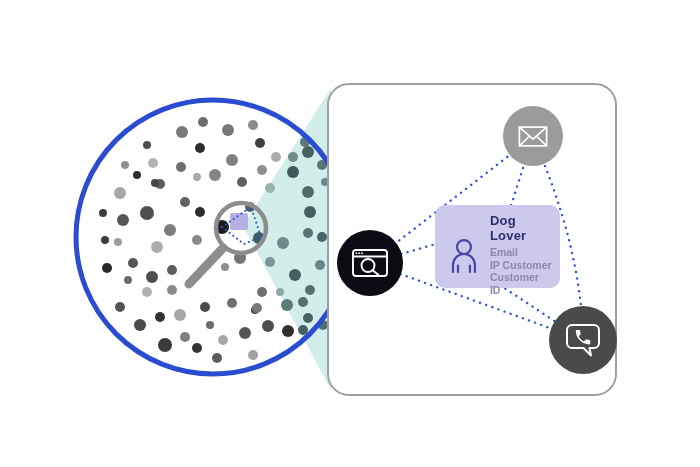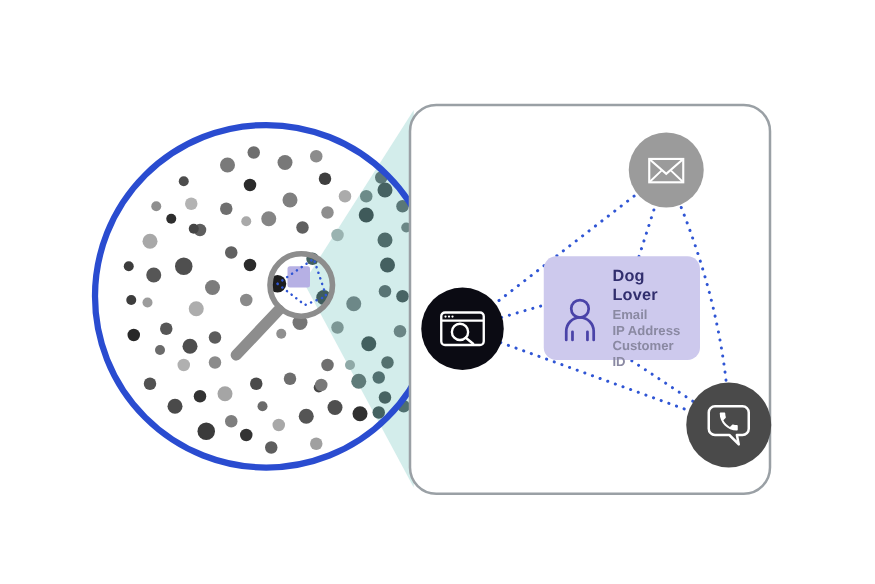--- a/index.html
+++ b/index.html
@@ -155,21 +155,21 @@
   <div class="identity-card">
     <svg width="34" height="44" viewBox="-16 -20 32 38">
       <circle cx="0" cy="-9" r="7" fill="none" stroke="var(--person-icon)" stroke-width="2.2"></circle>
       <path d="M-11 16 V9 a11 11 0 0 1 22 0 v7" fill="none" stroke="var(--person-icon)" stroke-width="2.2" stroke-linecap="round"></path>
       <line x1="-6" y1="9.5" x2="-6" y2="16" stroke="var(--person-icon)" stroke-width="2.2" stroke-linecap="round"></line>
       <line x1="6" y1="9.5" x2="6" y2="16" stroke="var(--person-icon)" stroke-width="2.2" stroke-linecap="round"></line>
     </svg>
     <div class="card-text">
       <div class="card-title">Dog Lover</div>
       <div class="card-attr">Email</div>
-      <div class="card-attr">IP Address</div>
+      <div class="card-attr">IP Customer</div>
       <div class="card-attr">Customer ID</div>
     </div>
   </div>
 
   <div class="node node-email">
     <svg width="34" height="27" viewBox="-20 -14 40 28">
       <rect x="-16" y="-11" width="32" height="22" fill="none" stroke="var(--icon-stroke)" stroke-width="2"></rect>
       <path d="M-16 -11 L0 3 L16 -11" fill="none" stroke="var(--icon-stroke)" stroke-width="2"></path>
       <path d="M-16 11 L-4.5 0 M16 11 L4.5 0" fill="none" stroke="var(--icon-stroke)" stroke-width="1.8"></path>
     </svg>

